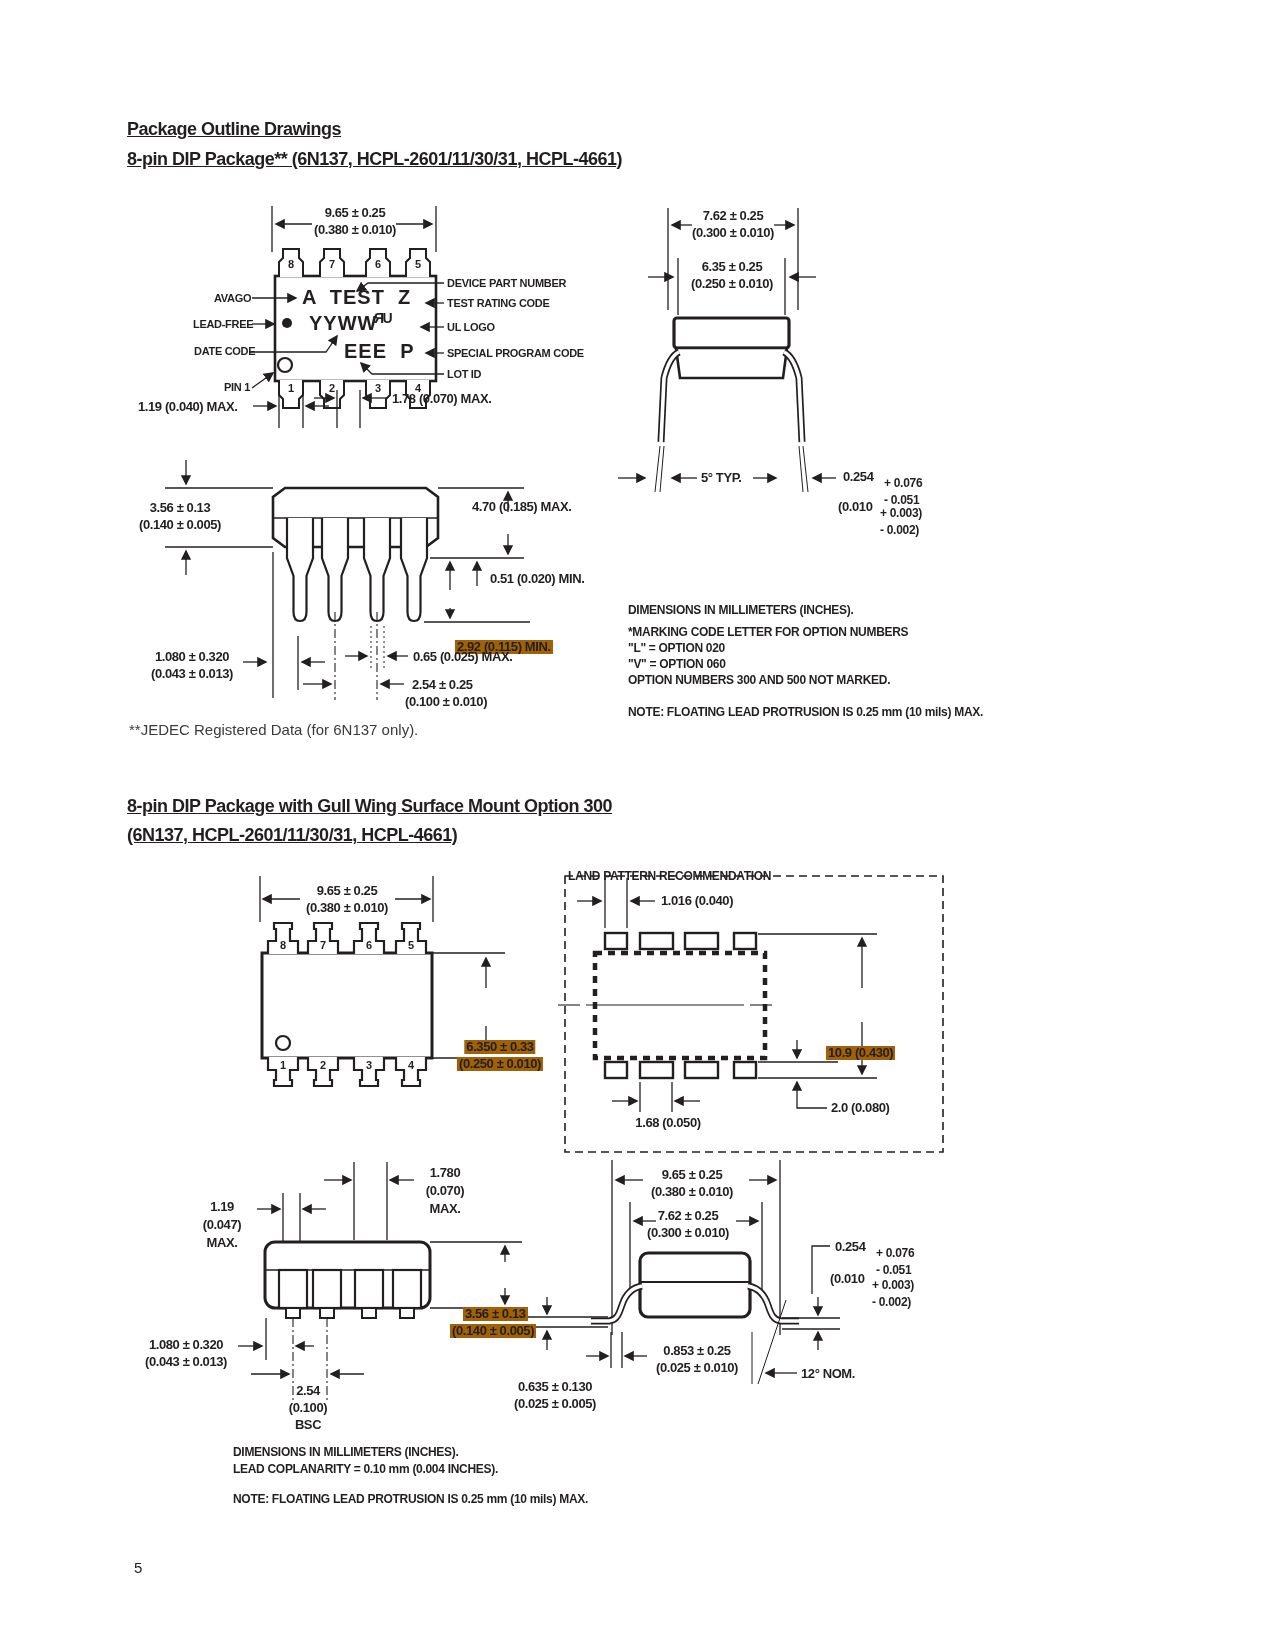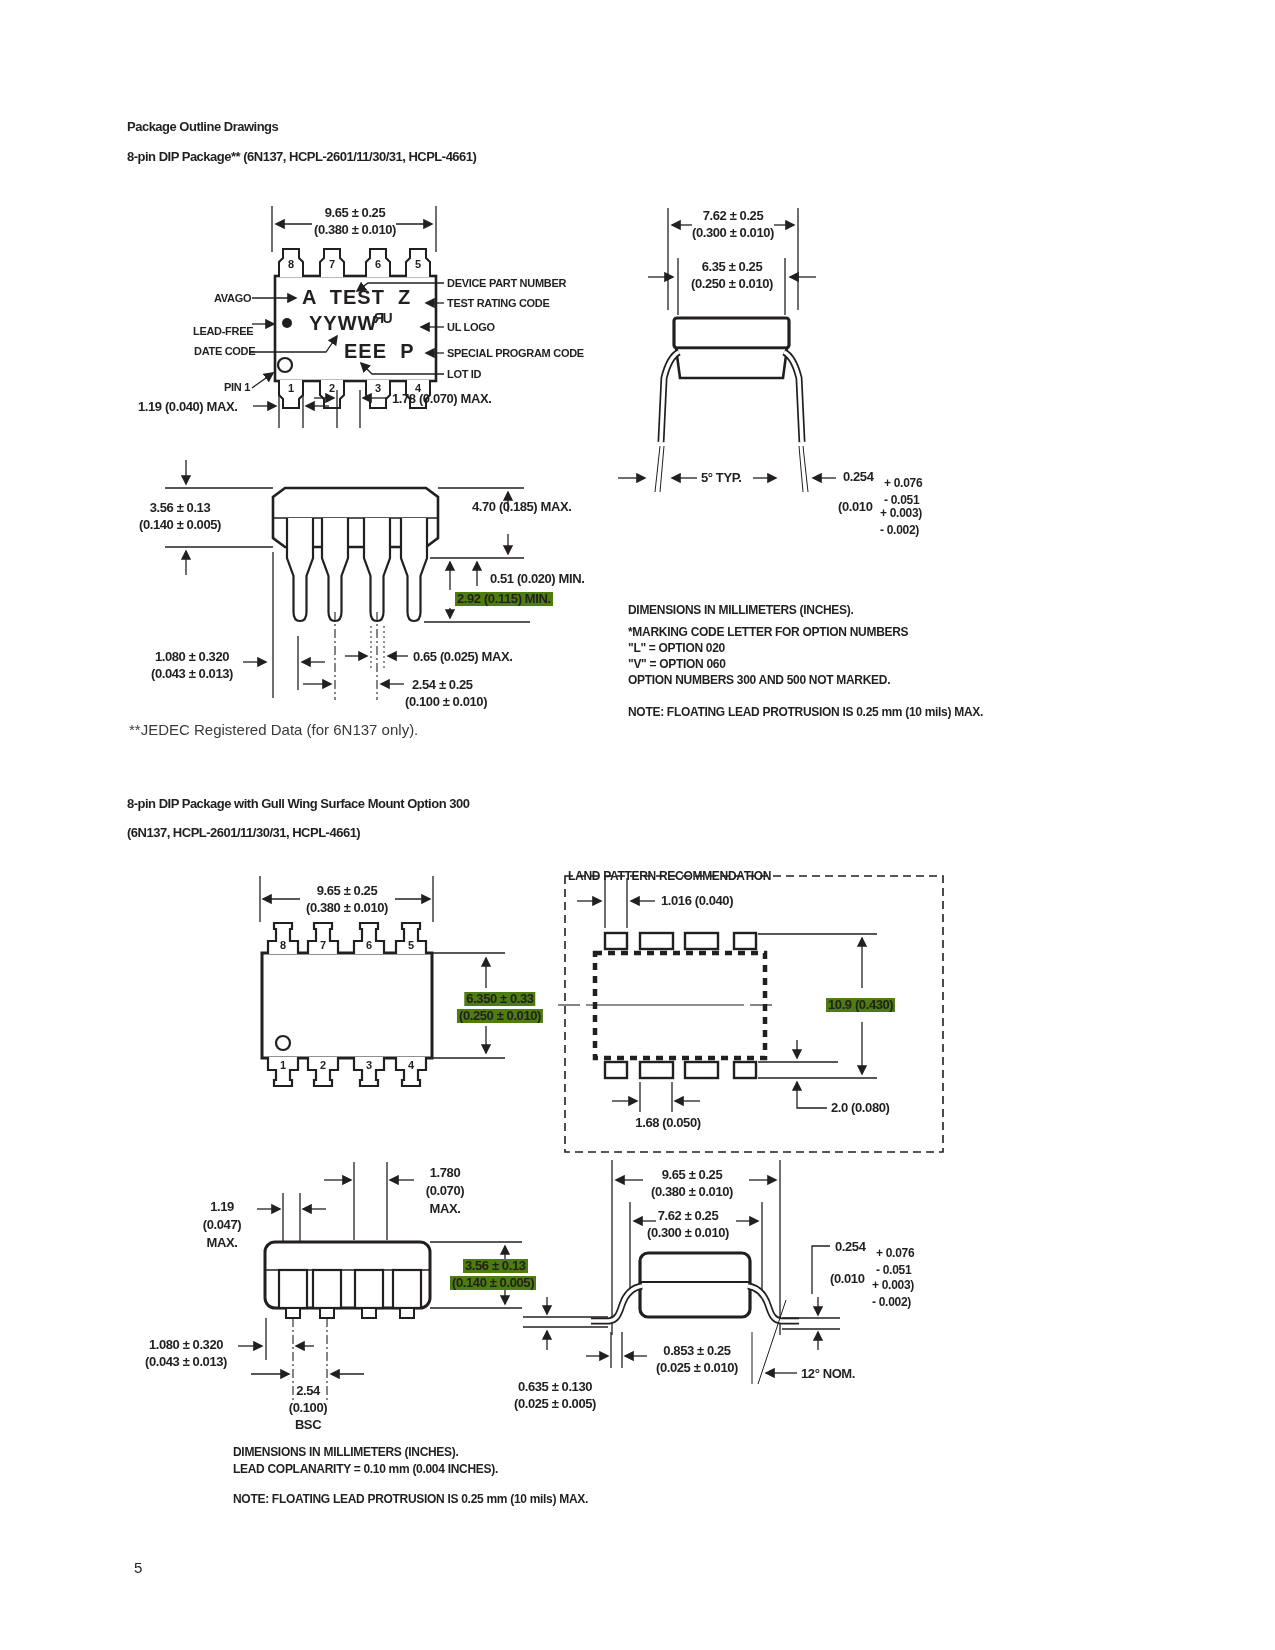--- a/index.html
+++ b/index.html
@@ -4,24 +4,24 @@
 <style>
   html,body{margin:0;padding:0;background:#888;}
   .page{position:relative;width:1275px;height:1650px;background:#fff;overflow:hidden;
         font-family:"Liberation Sans",sans-serif;color:#231f20;margin:0 auto;}
   svg.art{position:absolute;left:0;top:0;}
   .lb{position:absolute;font-weight:bold;white-space:pre;letter-spacing:-0.3px;line-height:1.05;}
   .c{transform:translateX(-50%);}
   .s11{font-size:11px;}
   .s12{font-size:12px;margin-top:16px;}
   .s13{font-size:13px;letter-spacing:-0.4px;}
-  .h{font-size:13px;letter-spacing:-0.5px;}
+  .h{font-size:18px;letter-spacing:-0.5px;text-decoration:underline;}
   .mark{font-size:20px;letter-spacing:1px;}
   .ul{font-size:14px;letter-spacing:-1.5px;}
-  .bgw{background:#4d7c0f;padding:0 2px;}
+  .bgw{background:#a16207;padding:0 2px;margin-top:48px;}
   .norm{font-weight:normal;letter-spacing:0;color:#3a3a3a;font-size:15px;}
   .pg{font-weight:normal;letter-spacing:0;font-size:15px;color:#222;}
 </style>
 </head>
 <body>
 
 <div class="page">
 
 <svg class="art" width="1275" height="1650" viewBox="0 0 1275 1650">
   <defs>
@@ -256,21 +256,21 @@
 <div class="lb s11 c" style="left:332px;top:383px">2</div>
 <div class="lb s11 c" style="left:378px;top:383px">3</div>
 <div class="lb s11 c" style="left:418px;top:383px">4</div>
 
 <div class="lb mark" style="left:302px;top:287px">A  TEST  Z</div>
 <div class="lb mark" style="left:309px;top:313px">YYWW</div>
 <div class="lb ul" style="left:374px;top:311px">ЯU</div>
 <div class="lb mark" style="left:344px;top:341px">EEE  P</div>
 
 <div class="lb s11" style="left:214px;top:293px">AVAGO</div>
-<div class="lb s11" style="left:193px;top:326px">LEAD-FREE</div>
+<div class="lb s11" style="left:193px;top:319px">LEAD-FREE</div>
 <div class="lb s11" style="left:194px;top:346px">DATE CODE</div>
 <div class="lb s11" style="left:224px;top:382px">PIN 1</div>
 <div class="lb s11" style="left:447px;top:278px">DEVICE PART NUMBER</div>
 <div class="lb s11" style="left:447px;top:298px">TEST RATING CODE</div>
 <div class="lb s11" style="left:447px;top:322px">UL LOGO</div>
 <div class="lb s11" style="left:447px;top:348px">SPECIAL PROGRAM CODE</div>
 <div class="lb s11" style="left:447px;top:369px">LOT ID</div>
 
 <div class="lb s13" style="left:138px;top:400px">1.19 (0.040) MAX.</div>
 <div class="lb s13" style="left:392px;top:392px">1.78 (0.070) MAX.</div>

